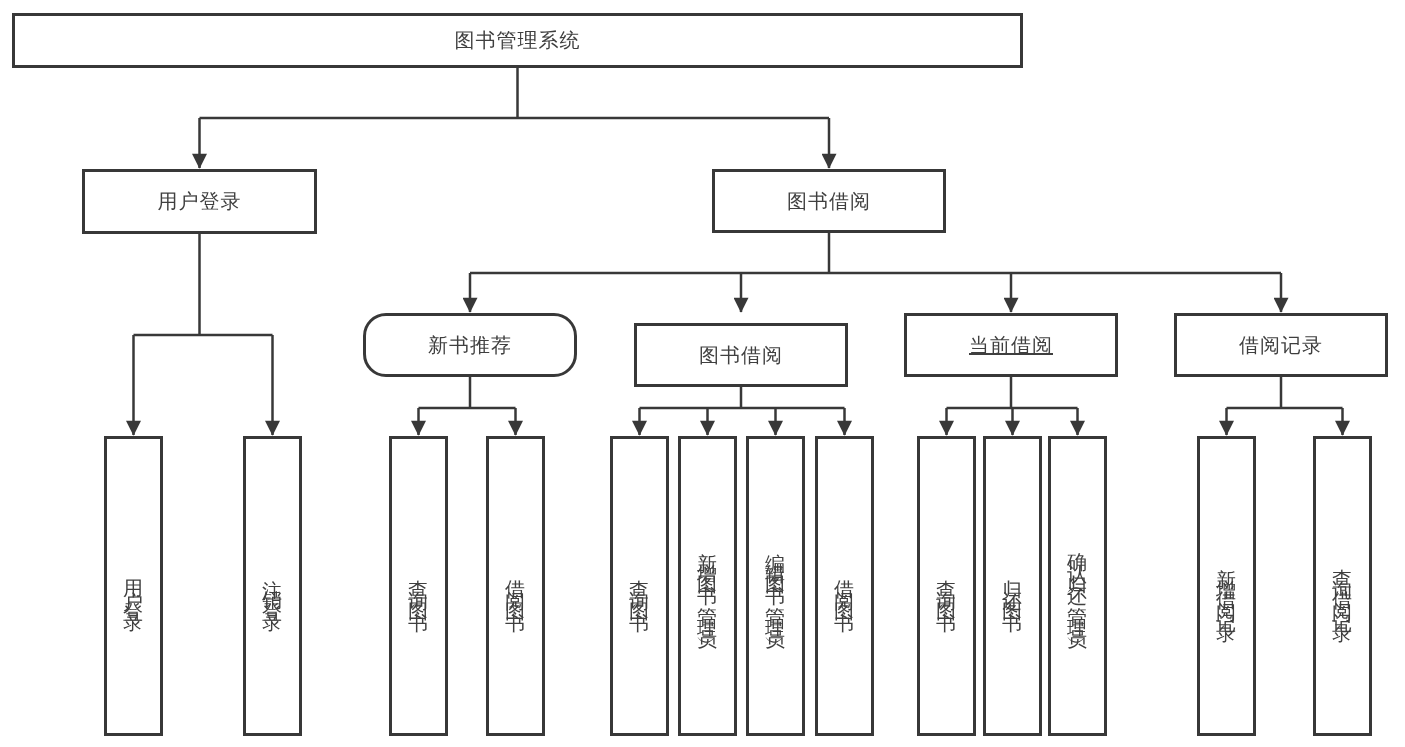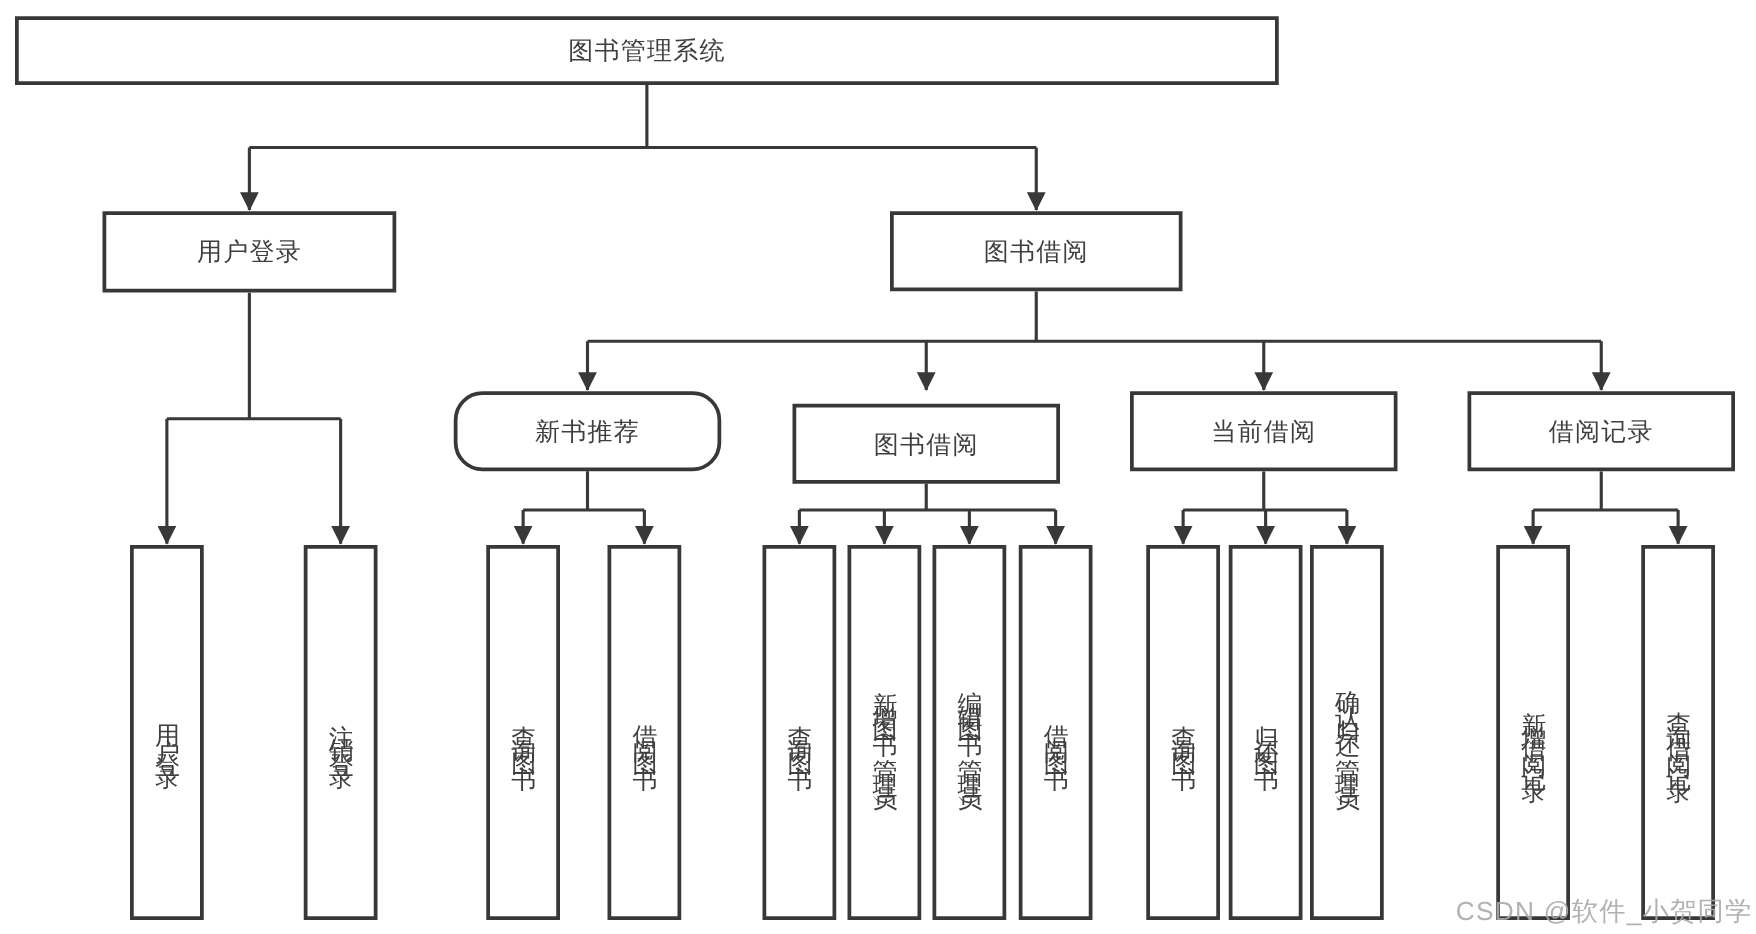--- a/index.html
+++ b/index.html
@@ -125,21 +125,21 @@
     <line x1="1342.5" y1="408" x2="1342.5" y2="435" marker-end="url(#arr)"></line>
   </svg>
 
   <div class="hbox" style="left:12px; top:13px; width:1011px; height:55px;">图书管理系统</div>
 
   <div class="hbox" style="left:82px; top:169px; width:235px; height:65px;">用户登录</div>
   <div class="hbox" style="left:712px; top:169px; width:234px; height:64px;">图书借阅</div>
 
   <div class="hbox" style="left:363px; top:313px; width:214px; height:64px;border-radius:23px;">新书推荐</div>
   <div class="hbox" style="left:634px; top:323px; width:214px; height:64px;">图书借阅</div>
-  <div class="hbox" style="left:904px; top:313px; width:214px; height:64px;">当前借阅</div>
+  <div class="hbox" style="left:904px; top:313px; width:214px; height:64px;text-decoration:underline;">当前借阅</div>
   <div class="hbox" style="left:1174px; top:313px; width:214px; height:64px;text-align:center;">借阅记录</div>
 
   <div class="vbox" style="left:104px;">
     <span>用户登录</span>
   </div>
   <div class="vbox" style="left:243px;">
     <span>注销登录</span>
   </div>
 
   <div class="vbox" style="left:389px;">
@@ -172,15 +172,14 @@
     <span>确认归还（管理员）</span>
   </div>
 
   <div class="vbox" style="left:1197px;">
     <span>新增借阅记录</span>
   </div>
   <div class="vbox" style="left:1313px;">
     <span>查询借阅记录</span>
   </div>
 
-  <div class="watermark">CSDN @软件_小贺同学</div>
 
 </div>
 
 </body></html>

